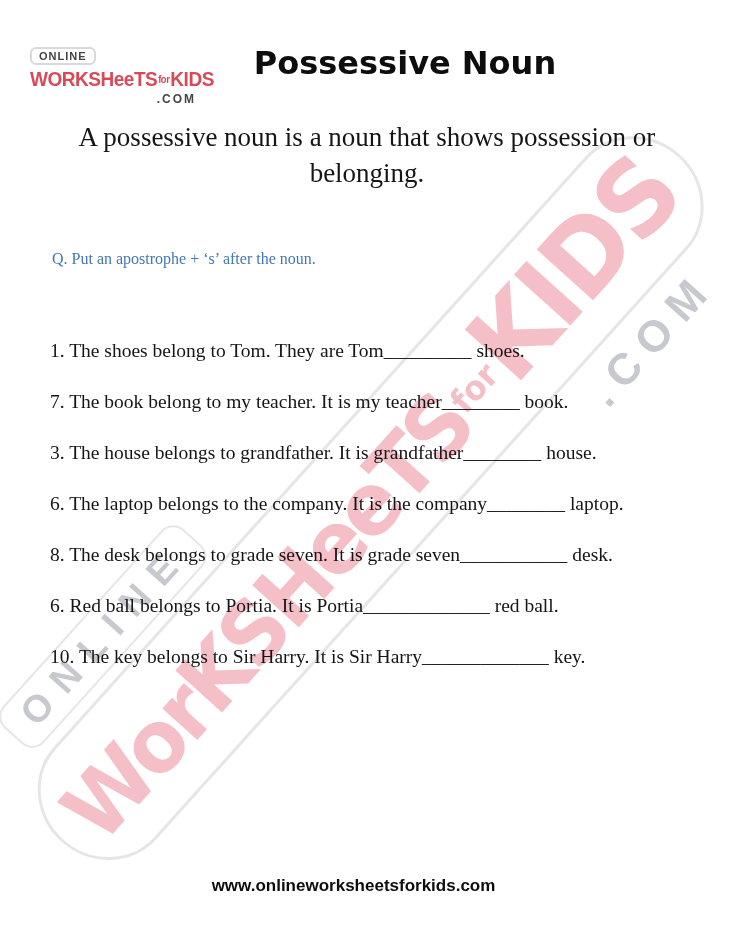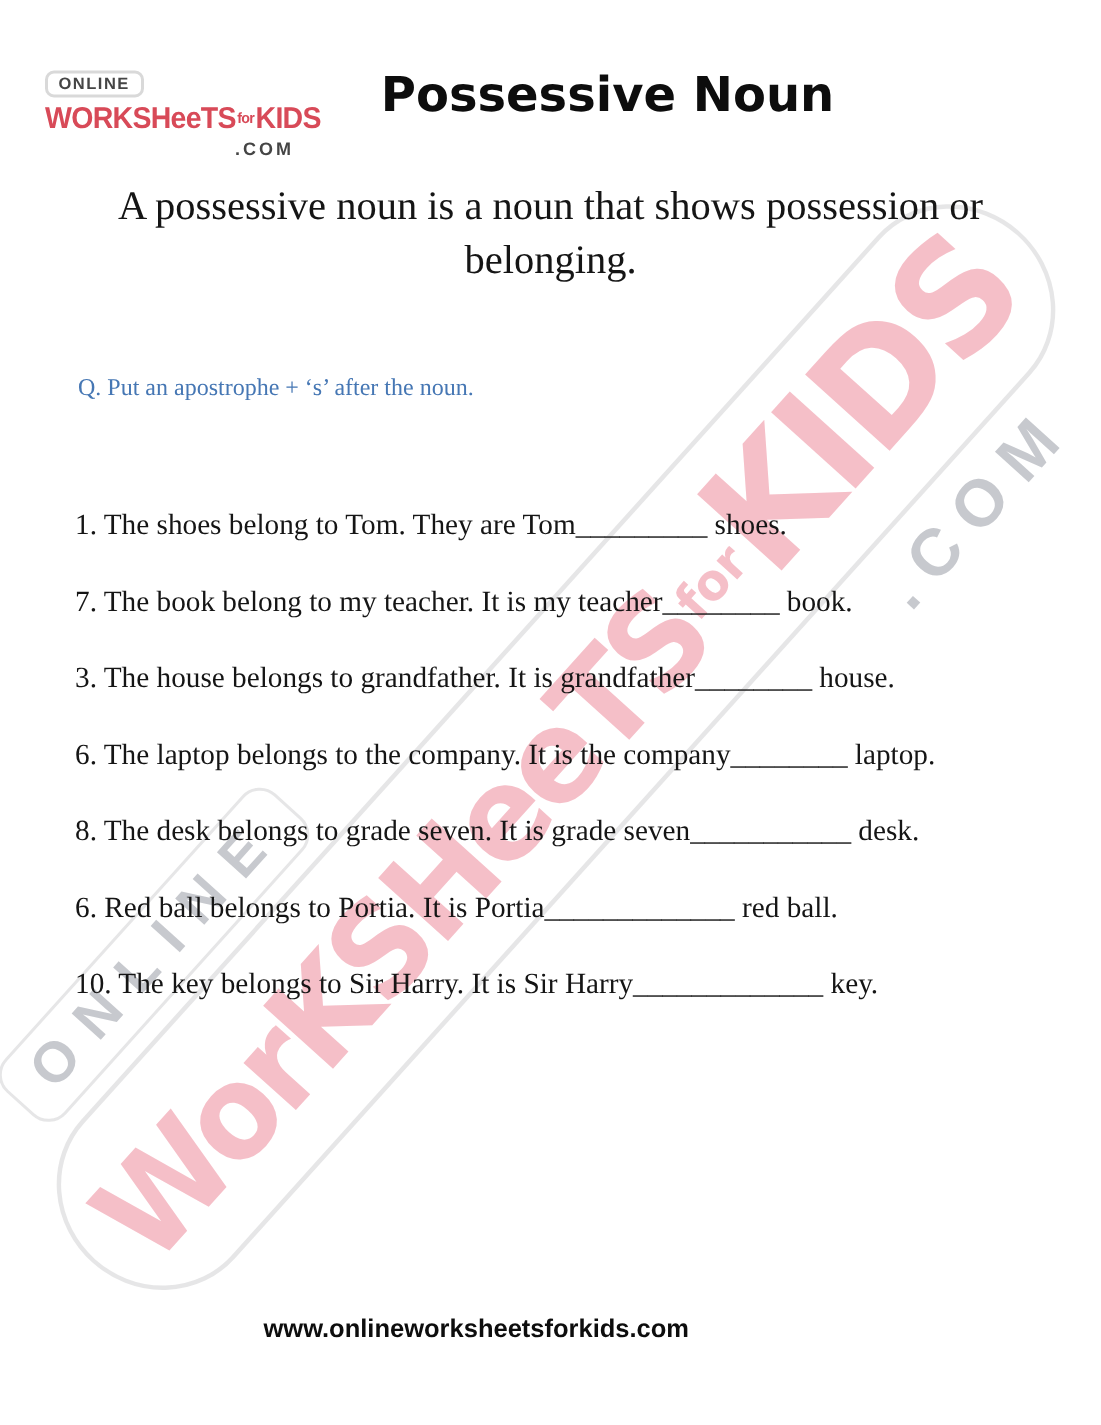--- a/index.html
+++ b/index.html
@@ -123,20 +123,21 @@
     font-size:19.5px;line-height:20px;
     color:var(--text-black);
     white-space:pre-wrap;
   }
   .footer{
     position:absolute;left:0;top:876px;width:635px;
     text-align:center;
     font-family:"Liberation Sans", sans-serif;
     font-weight:700;font-size:17px;
     color:#0d0d0d;
+    padding-left:36px;
   }
 </style>
 </head>
 <body>
 
 <div class="page">
 
   <div class="watermark">
     <span class="wm-online">ONLINE</span>
     <span class="wm-main"><span class="wm-worksheets">WorKSHeeTS</span><span class="wm-for">for</span><span class="wm-kids">KIDS</span></span>

